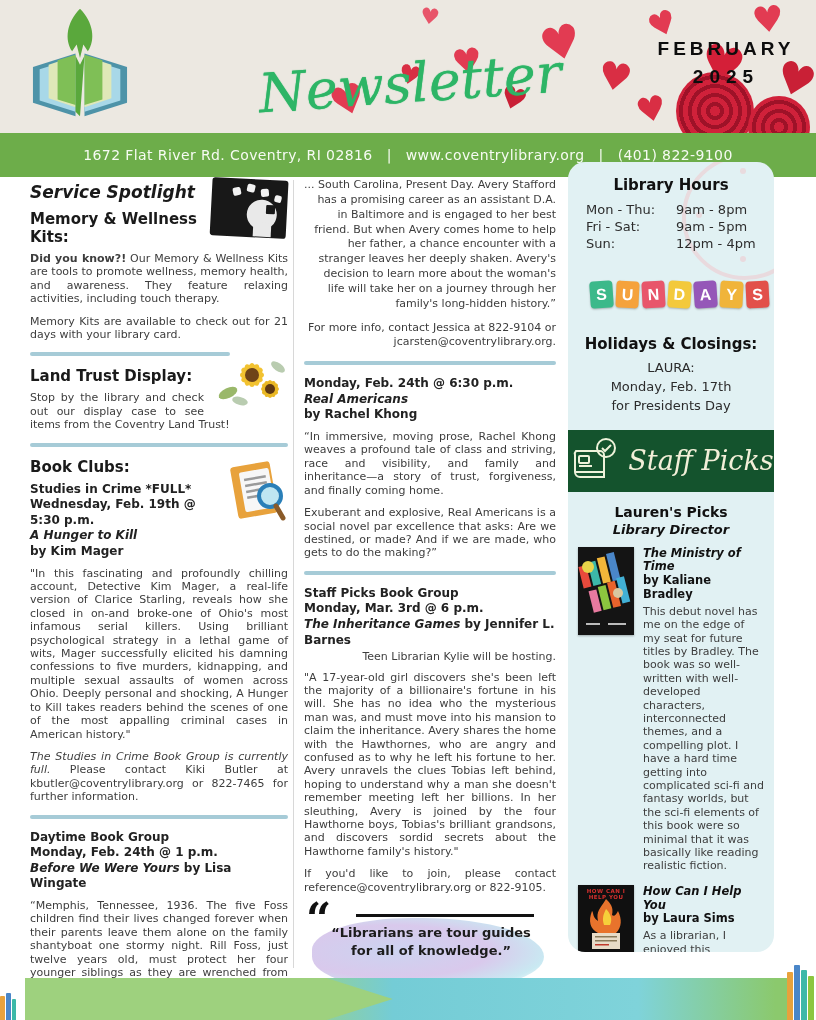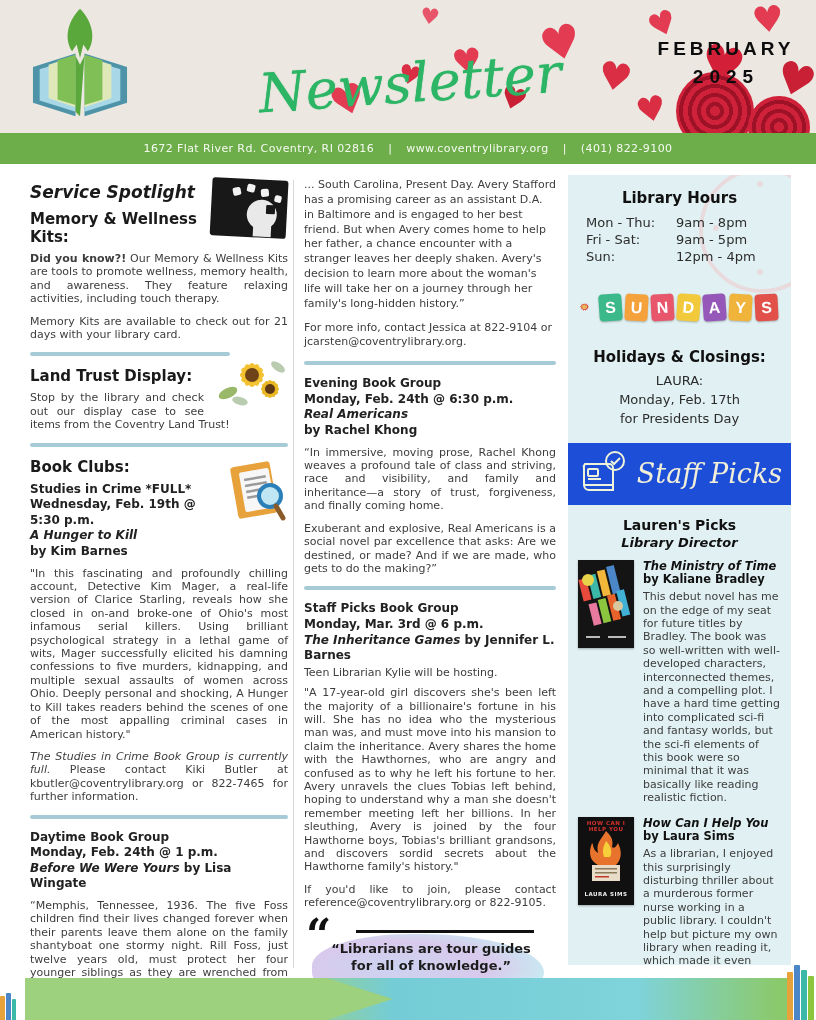--- a/index.html
+++ b/index.html
@@ -10,33 +10,33 @@
   .header{position:absolute;left:0;top:0;width:816px;height:133px;background:#ece8e1;overflow:hidden;}
   .heart{position:absolute;line-height:1;font-family:"DejaVu Sans",sans-serif;}
   .rose{position:absolute;border-radius:50%;background:repeating-radial-gradient(circle at 50% 50%, #d0213a 0 5px, #9e1228 5px 9px);}
   .logo{position:absolute;left:24px;top:6px;}
   .title{position:absolute;left:150px;top:26px;width:520px;text-align:center;font-size:29px;font-weight:bold;color:#101010;letter-spacing:1px;font-family:"Liberation Sans",sans-serif;}
   .script{position:absolute;left:150px;top:52px;width:520px;text-align:center;font-size:54px;color:#2db566;font-family:"DejaVu Serif",serif;font-style:italic;transform:rotate(-4deg);text-shadow:0 0 1px #2db566;}
   .monthyear{position:absolute;left:652px;top:38px;width:148px;text-align:center;font-weight:bold;color:#0d0d0d;font-family:"Liberation Sans",sans-serif;}
   .monthyear .m{font-size:19px;letter-spacing:4px;}
   .monthyear .y{font-size:19px;letter-spacing:6px;margin-top:6px;}
 
-  .greenbar{position:absolute;left:0;top:133px;width:816px;height:31px;background:#6dad4a;color:#f6fbf2;display:flex;align-items:center;justify-content:center;font-size:11px;letter-spacing:.4px;}
+  .greenbar{position:absolute;left:0;top:133px;width:816px;height:44px;background:#6dad4a;color:#f6fbf2;display:flex;align-items:center;justify-content:center;font-size:14px;letter-spacing:.4px;}
   .greenbar span{margin:0 7px;}
 
   
   .col-left{position:absolute;left:30px;top:178px;width:258px;}
   .col-sep{position:absolute;left:293px;top:180px;width:1px;height:788px;background:#d8d8d8;}
   .col-mid{position:absolute;left:304px;top:178px;width:252px;}
-  .col-right{position:absolute;left:568px;top:175px;width:223px;height:790px;background:#e1f1f3;overflow:hidden;}
+  .col-right{position:absolute;left:568px;top:162px;width:206px;height:790px;background:#e1f1f3;overflow:hidden;border-radius:17px;}
 
   .h1i{font-size:17px;font-weight:bold;font-style:italic;color:#1a1a1a;margin:4px 0 6px 0;}
   .h1{font-size:15px;font-weight:bold;color:#1a1a1a;margin:8px 0 6px 0;}
   .body-t{font-size:11px;line-height:1.22;color:#3d3d3d;text-align:justify;margin:0 0 9px 0;}
-  .body-l{text-align:left;}
+  .body-l{text-align:right;}
   .ev{font-size:12px;line-height:1.3;font-weight:bold;color:#222;margin:2px 0 7px 0;}
   .divider{height:4px;background:#a6cbd7;border-radius:2px;margin:11px 0 11px 0;}
   .it{font-style:italic;}
   .bd{font-weight:bold;}
 
   .fig{float:right;margin:0 0 4px 8px;}
 
   
   .quote-wrap{position:relative;margin-top:10px;height:104px;}
   .q-blob{position:absolute;left:8px;top:14px;width:232px;height:74px;border-radius:45% 55% 50% 50%;background:radial-gradient(ellipse at 35% 45%,#ccd3f0 0%,#d9c9ec 45%,#c9e9f2 72%,rgba(255,255,255,0) 88%);}
@@ -56,21 +56,21 @@
   .tile{width:23px;height:27px;border-radius:4px;color:#fff;font-weight:bold;font-size:16px;display:flex;align-items:center;justify-content:center;margin:0 1.5px;box-shadow:0 1px 2px rgba(0,0,0,.25);font-family:"Liberation Sans",sans-serif;}
   .t0{background:#3cb98a;transform:rotate(-4deg);}
   .t1{background:#f5a23c;transform:rotate(3deg);}
   .t2{background:#e8566b;transform:rotate(-3deg);}
   .t3{background:#f3c93c;transform:rotate(4deg);}
   .t4{background:#9557b8;transform:rotate(-4deg);}
   .t5{background:#f0b43a;transform:rotate(3deg);}
   .t6{background:#e2504a;transform:rotate(-3deg);}
   .hol-h{text-align:center;font-size:15px;font-weight:bold;color:#111;margin:12px 0 6px 0;}
   .hol-t{text-align:center;font-size:13px;color:#2c2c2c;line-height:1.45;}
-  .staff-banner{margin:14px 0 8px 0;height:62px;background:#1d4ed8;display:flex;align-items:center;justify-content:center;}
+  .staff-banner{margin:14px 0 8px 0;height:62px;background:#14532d;display:flex;align-items:center;justify-content:center;}
   .staff-script{font-family:"DejaVu Serif",serif;font-style:italic;font-size:27px;color:#f2efd8;margin-left:8px;}
   .picks-h{text-align:center;font-size:14px;font-weight:bold;color:#111;margin:12px 0 0 0;}
   .picks-s{text-align:center;font-size:13px;font-weight:bold;font-style:italic;color:#111;margin:2px 0 10px 0;}
   .book{display:flex;padding:0 10px;margin-bottom:12px;}
   .cover{width:56px;height:88px;flex:0 0 56px;margin-right:9px;box-shadow:0 1px 2px rgba(0,0,0,.3);position:relative;overflow:hidden;}
   .bk-title{font-size:11.5px;font-weight:bold;font-style:italic;color:#111;line-height:1.2;}
   .bk-auth{font-size:11.5px;font-weight:bold;color:#111;line-height:1.2;margin-bottom:3px;}
   .bk-rev{font-size:11px;line-height:1.22;color:#3d3d3d;}
 
   .cov1{background:#141414;}
@@ -201,41 +201,40 @@
         </g>
         <circle cx="44" cy="38" r="11" fill="#bfe6f2" stroke="#2a7fb8" stroke-width="4"></circle>
         <line x1="50" y1="48" x2="57" y2="60" stroke="#8a5a28" stroke-width="5" stroke-linecap="round"></line>
       </svg>
     </div>
     <div class="h1">Book Clubs:</div>
     <div class="ev">
       <div>Studies in Crime  *FULL*</div>
       <div>Wednesday, Feb. 19th @ 5:30 p.m.</div>
       <div class="it">A Hunger to Kill</div>
-      <div>by Kim Barnes</div>
+      <div>by Kim Mager</div>
     </div>
     <p class="body-t">"In this fascinating and profoundly chilling account, Detective Kim Mager, a real-life version of Clarice Starling, reveals how she closed in on-and broke-one of Ohio's most infamous serial killers. Using brilliant psychological strategy in a lethal game of wits, Mager successfully elicited his damning confessions to five murders, kidnapping, and multiple sexual assaults of women across Ohio. Deeply personal and shocking, A Hunger to Kill takes readers behind the scenes of one of the most appalling criminal cases in American history."</p>
     <p class="body-t"><span class="it">The Studies in Crime Book Group is currently full.</span><span> Please contact Kiki Butler at kbutler@coventrylibrary.org or 822-7465 for further information.</span></p>
     <div class="divider"></div>
     <div class="ev">
       <div>Daytime Book Group</div>
       <div>Monday, Feb. 24th @ 1 p.m.</div>
       <div><span class="it">Before We Were Yours</span><span> by Lisa Wingate</span></div>
     </div>
     <p class="body-t">“Memphis, Tennessee, 1936. The five Foss children find their lives changed forever when their parents leave them alone on the family shantyboat one stormy night. Rill Foss, just twelve years old, must protect her four younger siblings as they are wrenched from their home on the Mississippi and thrown into the care of the infamous Georgia Tann, director of the Tennessee Children's Home Society.....</p>
   </div>
 
   <div class="col-sep"></div>
 
   <div class="col-mid">
     <p class="body-t body-l" style="line-height:1.35;">... South Carolina, Present Day. Avery Stafford has a promising career as an assistant D.A. in Baltimore and is engaged to her best friend. But when Avery comes home to help her father, a chance encounter with a stranger leaves her deeply shaken. Avery's decision to learn more about the woman's life will take her on a journey through her family's long-hidden history.”</p>
     <p class="body-t body-l" style="line-height:1.35;">For more info, contact Jessica at 822-9104 or jcarsten@coventrylibrary.org.</p>
     <div class="divider"></div>
     <div class="ev">
-      <div>Evening Book Group</div>
       <div>Monday, Feb. 24th @ 6:30 p.m.</div>
       <div class="it">Real Americans</div>
       <div>by Rachel Khong</div>
     </div>
     <p class="body-t">“In immersive, moving prose, Rachel Khong weaves a profound tale of class and striving, race and visibility, and family and inheritance—a story of trust, forgiveness, and finally coming home.</p>
     <p class="body-t">Exuberant and explosive, Real Americans is a social novel par excellence that asks: Are we destined, or made? And if we are made, who gets to do the making?”</p>
     <div class="divider"></div>
     <div class="ev" style="margin-bottom:2px;">
       <div>Staff Picks Book Group</div>
       <div>Monday, Mar. 3rd @ 6 p.m.</div>

